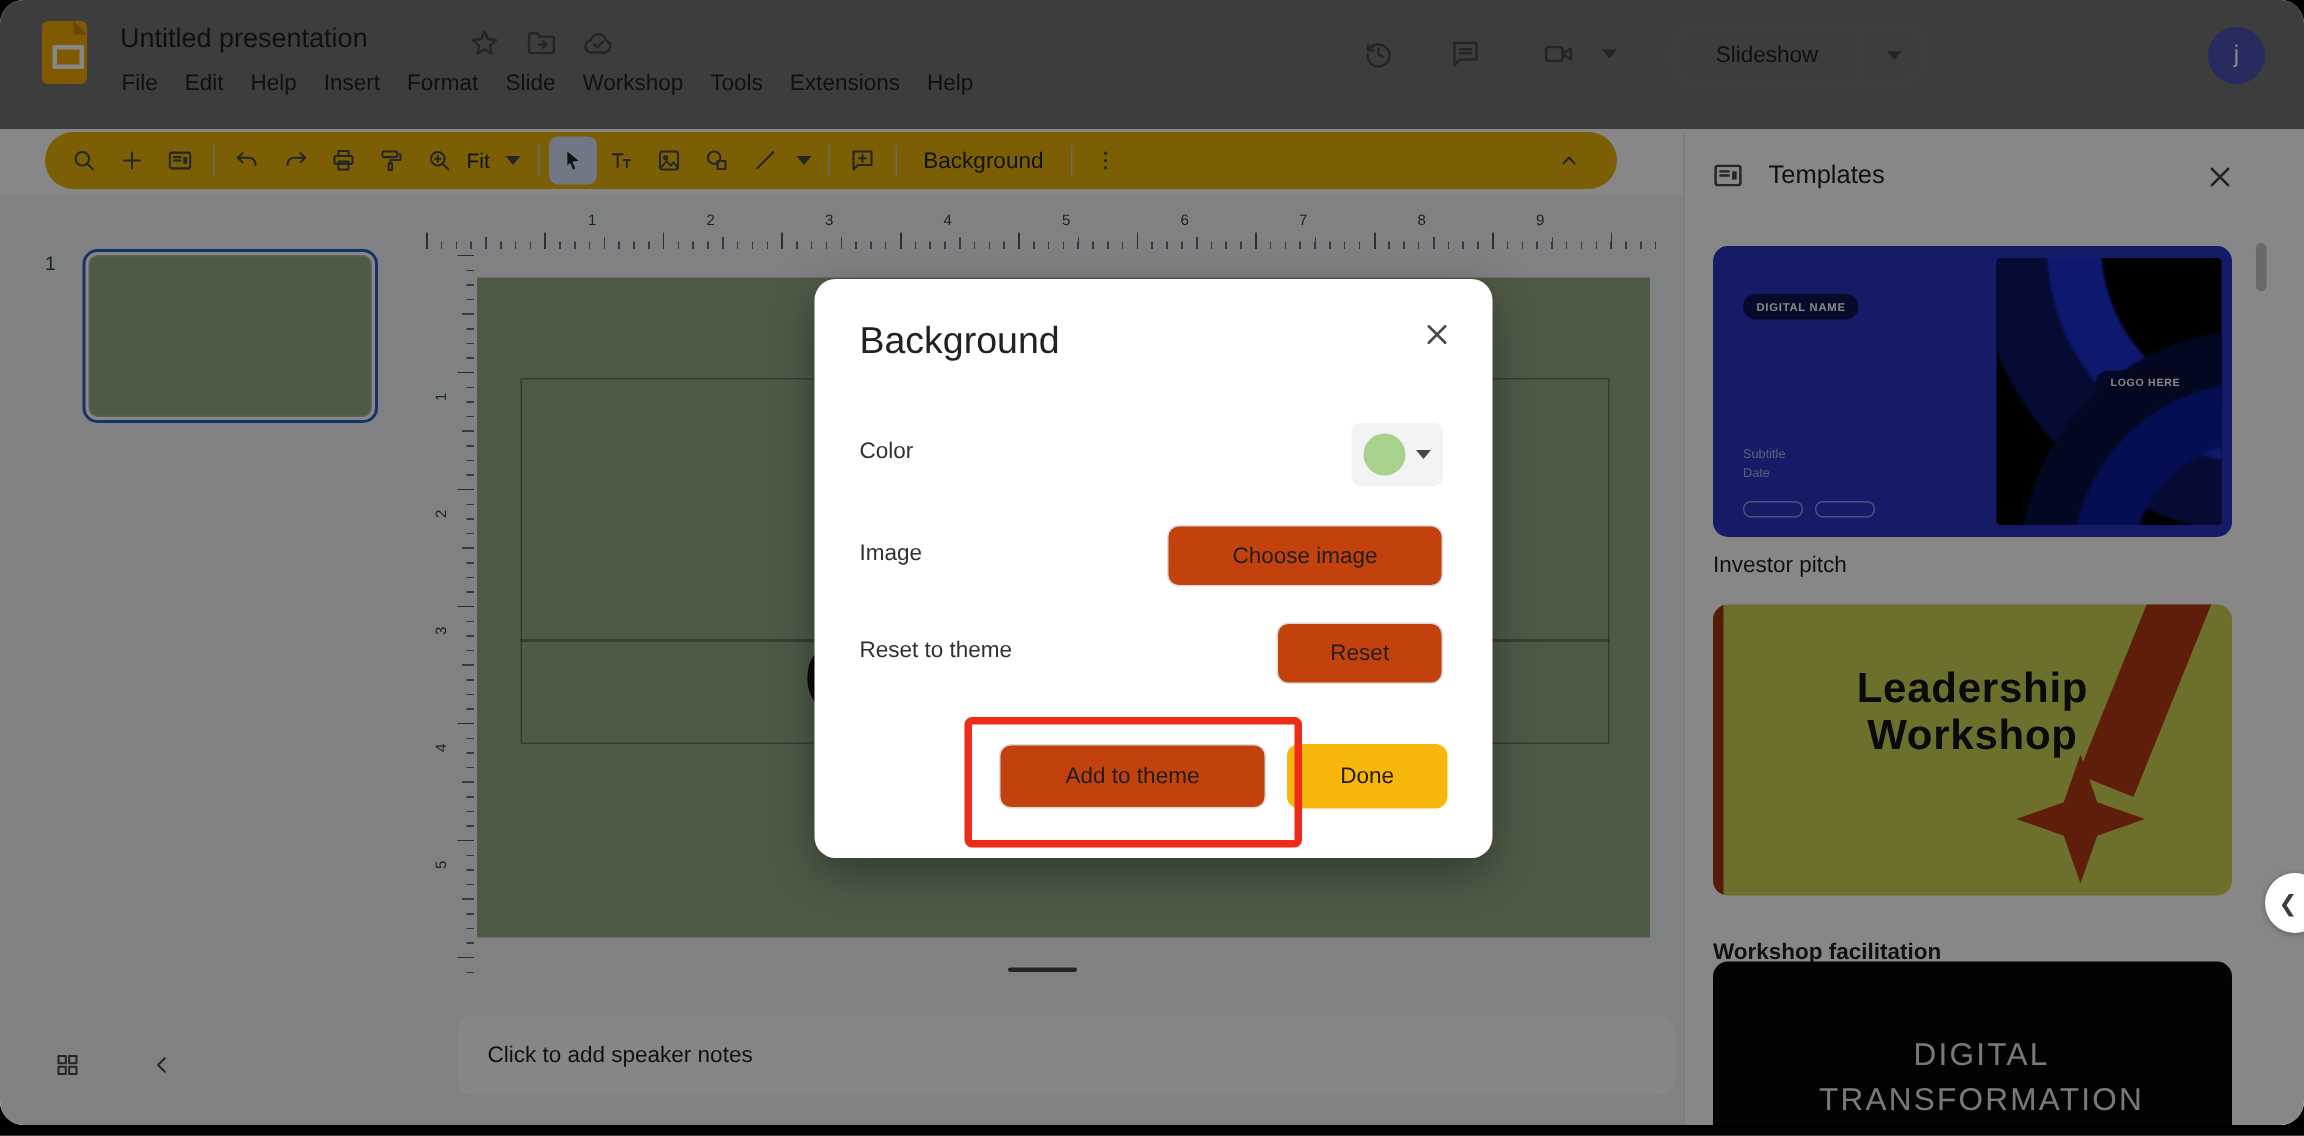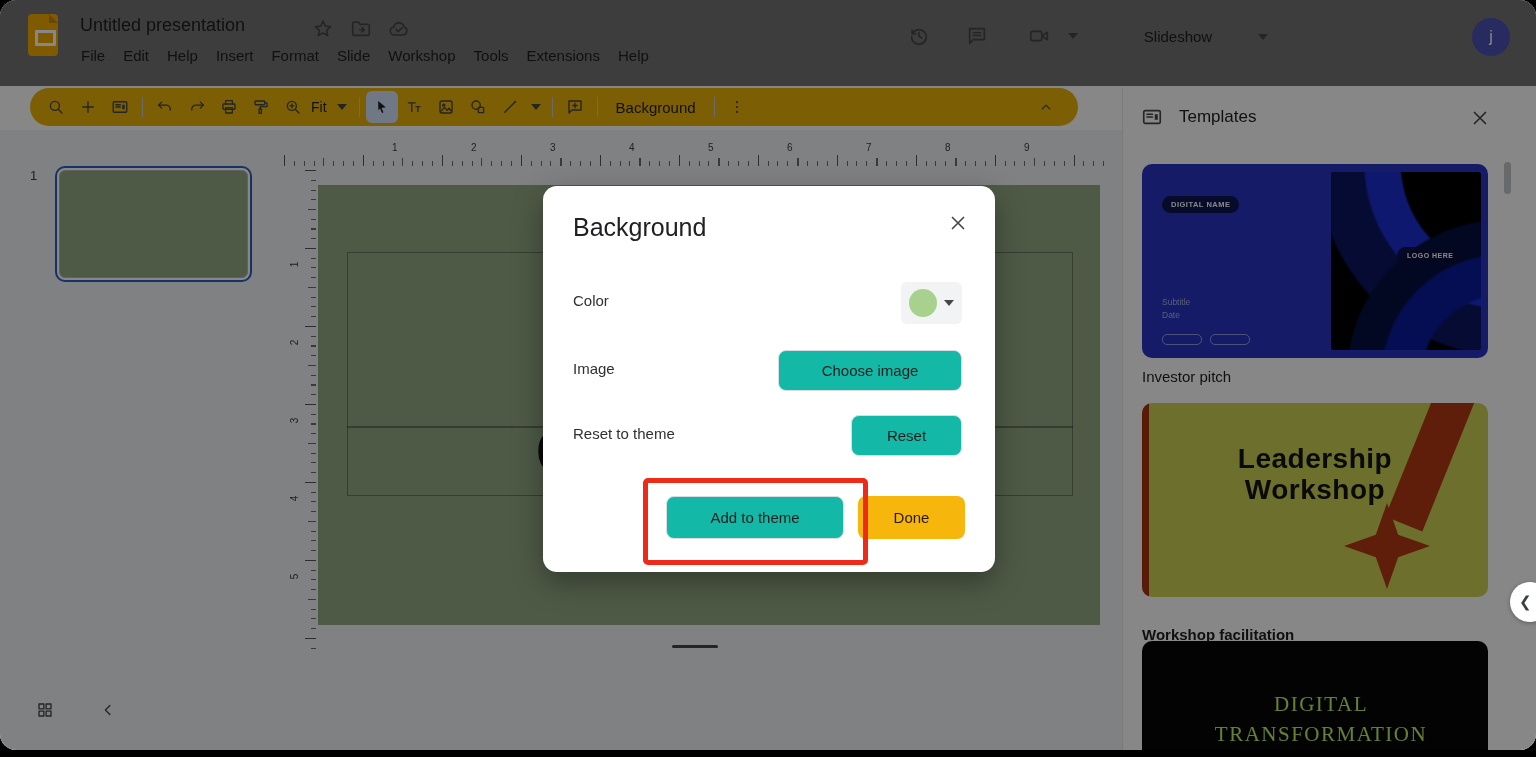--- a/index.html
+++ b/index.html
@@ -78,34 +78,34 @@
   .c1-logo{position:absolute;left:44%;top:42%;background:rgba(10,16,60,.9);color:#fff;font-size:7px;font-weight:700;letter-spacing:.5px;padding:5px 10px;border-radius:10px;white-space:nowrap;}
   
   .card2{top:315px;height:194px;background:#cfd356;}
   .c2-strip{position:absolute;left:0;top:0;bottom:0;width:7px;background:#a83412;}
   .c2-bar{position:absolute;right:38px;top:-14px;width:40px;height:140px;background:#b13a14;transform:rotate(22deg);}
   .c2-star{position:absolute;right:58px;top:100px;width:86px;height:86px;background:#b13a14;clip-path:polygon(50% 0,63% 37%,100% 50%,63% 63%,50% 100%,37% 63%,0 50%,37% 37%);}
   .c2-title{position:absolute;left:0;right:0;top:40px;text-align:center;font-size:28px;font-weight:600;color:#141414;line-height:1.12;letter-spacing:.5px;}
   .c2-sub{position:absolute;left:0;right:0;top:118px;text-align:center;font-size:13px;color:#20201a;}
   
   .card3{top:553px;height:194px;background:#060606;}
-  .c3-title{position:absolute;left:0;right:0;top:48px;text-align:center;font-family:Liberation Serif, serif;font-size:21px;color:#bef264;letter-spacing:1.5px;line-height:1.45;padding-left:12px;}
+  .c3-title{position:absolute;left:0;right:0;top:48px;text-align:center;font-family:Liberation Sans, sans-serif;font-size:21px;color:#e5e5e5;letter-spacing:1.5px;line-height:1.45;padding-left:12px;}
   .side-collapse{position:absolute;left:1510px;top:582px;width:40px;height:40px;border-radius:50%;background:#fff;box-shadow:0 1px 4px rgba(0,0,0,.3);display:flex;align-items:center;}
   .side-collapse span{margin-left:9px;font-size:15px;color:#3c4043;}
   
   .scrim{position:absolute;inset:0;background:rgba(0,0,0,0.47);z-index:40;}
   .zfront{z-index:55;}
   .dialog{position:absolute;left:543px;top:186px;width:452px;height:386px;background:#fff;border-radius:14px;z-index:60;box-shadow:0 10px 30px rgba(0,0,0,.35);}
   .dlg-title{position:absolute;left:30px;top:27px;font-size:25px;color:#202124;}
   .dlg-close{position:absolute;right:26px;top:26px;}
   .dlg-label{position:absolute;left:30px;font-size:15px;color:#2f3033;}
   .swatch-btn{position:absolute;right:33px;top:96px;width:61px;height:42px;background:#f1f3f4;border-radius:6px;}
   .swatch-dot{position:absolute;left:8px;top:7px;width:28px;height:28px;border-radius:50%;background:#a9d18e;}
   .swatch-btn .caret{position:absolute;right:8px;top:18px;}
-  .obtn{position:absolute;background:#14b8a6;border:1px solid #dadce0;border-radius:8px;font-size:15px;font-weight:500;color:#1f1f1f;display:flex;align-items:center;justify-content:center;box-sizing:border-box;}
+  .obtn{position:absolute;background:#c2410c;border:1px solid #dadce0;border-radius:8px;font-size:15px;font-weight:500;color:#1f1f1f;display:flex;align-items:center;justify-content:center;box-sizing:border-box;}
   .choose-btn{right:33px;top:164px;width:184px;height:41px;}
   .reset-btn{right:33px;top:229px;width:111px;height:41px;}
   .add-btn{left:123px;top:310px;width:178px;height:43px;}
   .done-btn{position:absolute;left:315px;top:310px;width:107px;height:43px;background:#f6b60c;border-radius:8px;font-size:15px;font-weight:500;color:#241a00;display:flex;align-items:center;justify-content:center;}
   .red-annotation{position:absolute;left:643px;top:478px;width:215px;height:77px;border:5px solid #ee2b19;border-radius:5px;z-index:70;}
 </style>
 </head>
 <body>
 
 <div class="window">
@@ -312,20 +312,23 @@
     </div>
 
     <div class="slide">
       <div class="ph" style="left:29px;top:67px;width:724px;height:174px;">
         <span class="slide-char">C</span>
       </div>
       <div class="ph" style="left:29px;top:241px;width:724px;height:68px;"></div>
     </div>
 
     <div class="notes-handle"></div>
+    <div class="notes">
+      <span>Click to add speaker notes</span>
+    </div>
 
     <svg class="ic bl-ic" style="left:36px;" viewBox="0 0 24 24">
         <rect x="4" y="4" width="6.5" height="6.5"></rect>
         <rect x="13.5" y="4" width="6.5" height="6.5"></rect>
         <rect x="4" y="13.5" width="6.5" height="6.5"></rect>
         <rect x="13.5" y="13.5" width="6.5" height="6.5"></rect>
       </svg>
     <svg class="ic bl-ic" style="left:99px;" viewBox="0 0 24 24">
         <path d="M14.5 6l-6 6 6 6"></path>
       </svg>

